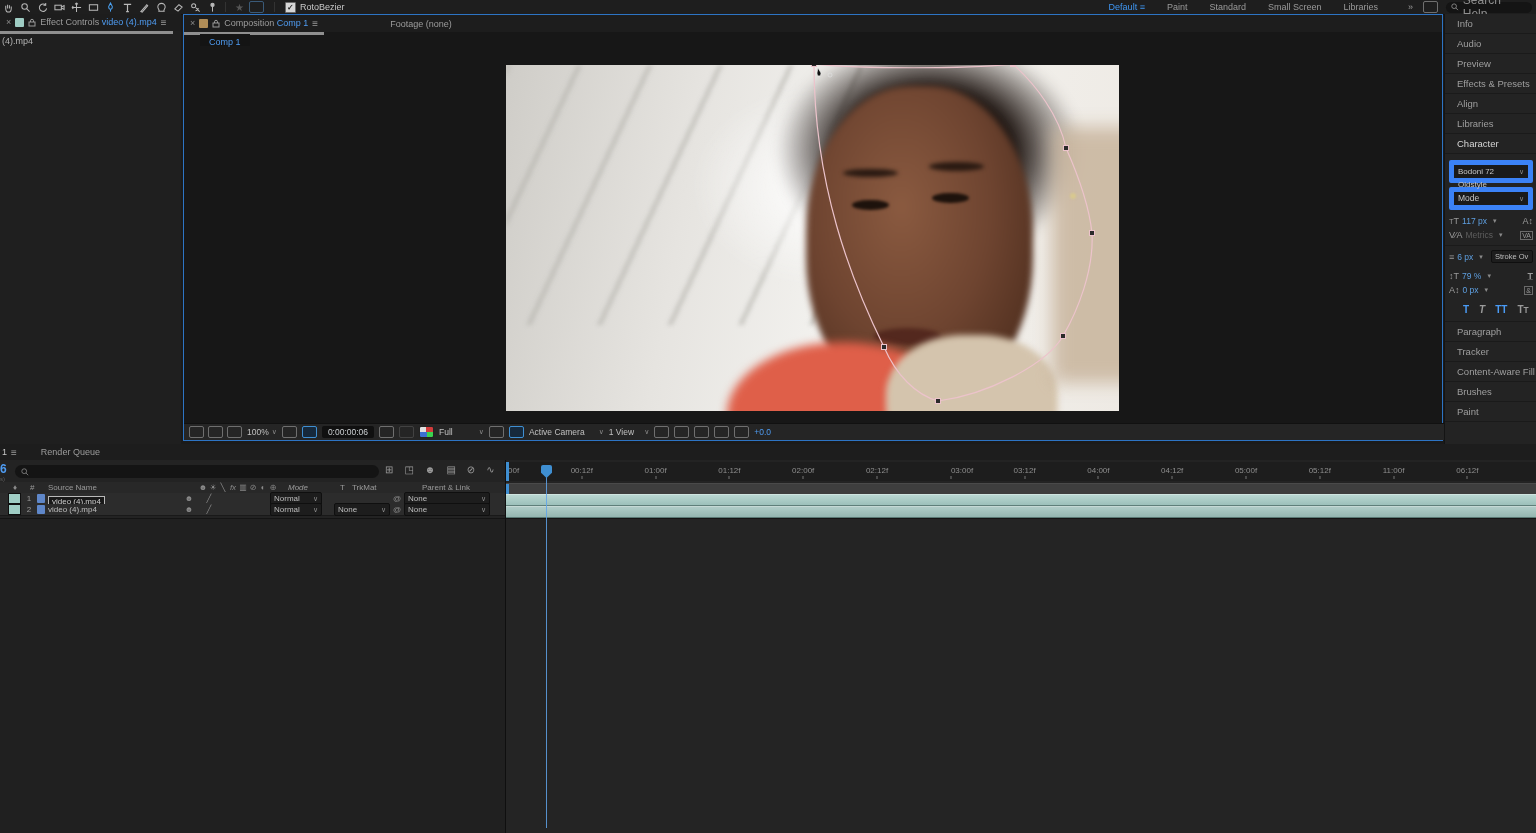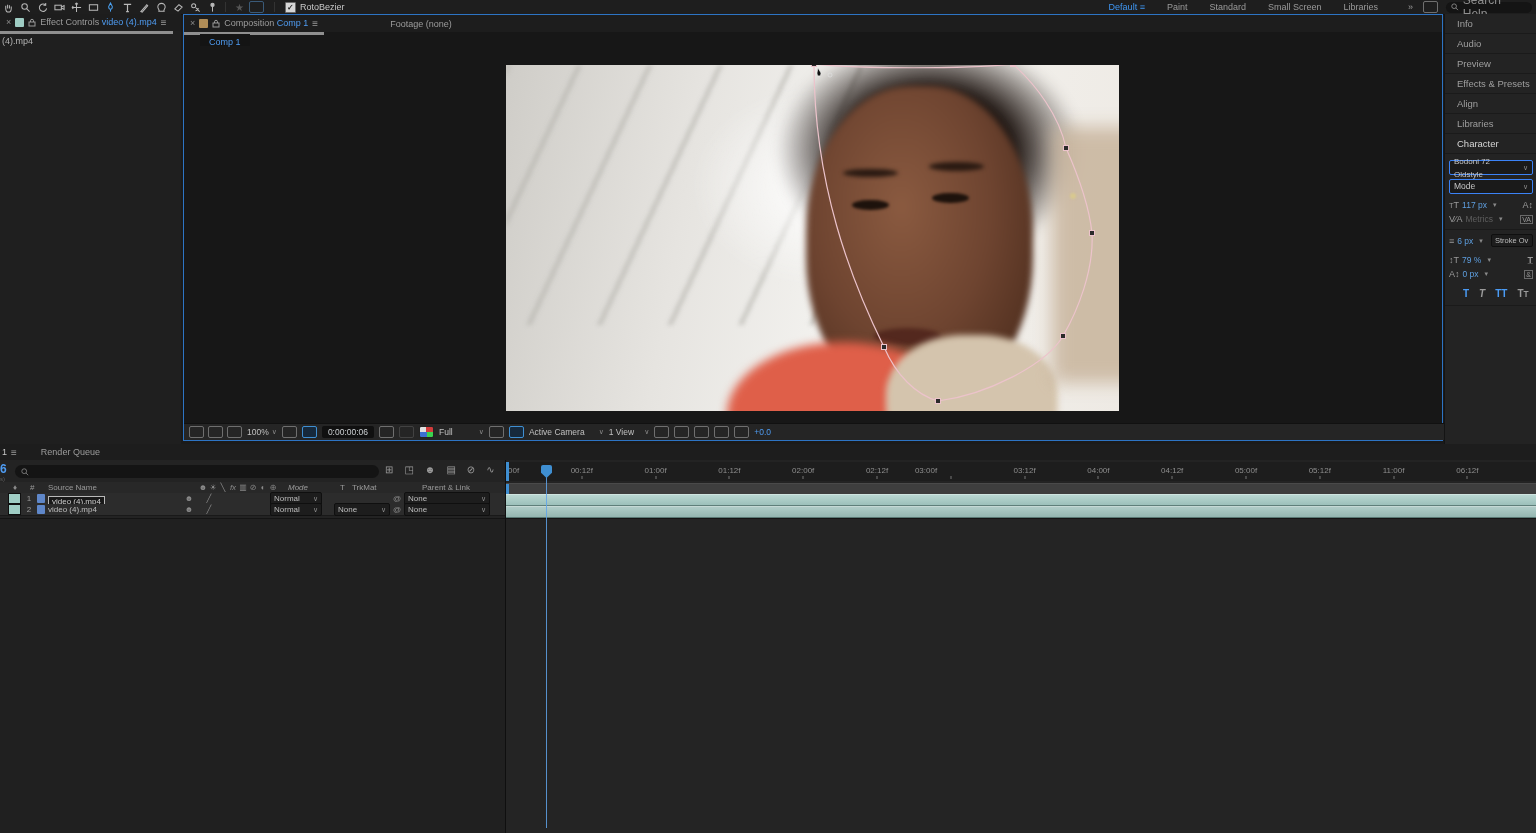--- a/index.html
+++ b/index.html
@@ -30,21 +30,21 @@
   .closeIc{color:#8a8a8a;font-size:9px;}
   
   #compToolbar{display:flex;align-items:center;gap:5px;padding-left:5px;font-size:8.5px;color:#b2b2b2;}
   .mini-ic{width:13px;height:10px;border:1px solid #6f6f6f;border-radius:2px;display:inline-block;}
   .mini-ic.blue-ic{border-color:#3f8fd2;background:#16293c;}
   .ddl{display:flex;align-items:center;color:#c0c0c0;}
   .checker{background:conic-gradient(#9a9a9a 25%,#3a3a3a 0 50%,#9a9a9a 0 75%,#3a3a3a 0);}
   .rgbic{background:conic-gradient(#d23b3b 25%,#3bd24f 0 50%,#3b6fd2 0 75%,#e0e0e0 0);border-color:#222;}
   
   .sbrow{height:19px;line-height:19px;padding-left:12px;font-size:9.5px;color:#9f9f9f;border-bottom:1px solid #1a1a1a;}
-  .dd{background:#1a1a1a;border:1px solid #3b82f6;border-radius:2px;color:#c6c6c6;font-size:8.5px;height:13px;line-height:13px;padding:0 4px;display:flex;align-items:center;justify-content:space-between;}
+  .dd{background:#1a1a1a;border:5px solid #3b82f6;border-radius:2px;color:#c6c6c6;font-size:8.5px;height:13px;line-height:13px;padding:0 4px;display:flex;justify-content:space-between;}
   .charval{color:#5e9fe0;font-size:8.5px;}
   .charic{color:#9a9a9a;font-size:9px;}
   .tbtn{font-size:10px;color:#9a9a9a;font-weight:bold;}
   .tbtn.on{color:#4a9bf5;}
   
   .hdricon{color:#8a8a8a;font-size:8px;width:10px;text-align:center;}
   .rowcell{color:#9a9a9a;font-size:8px;}
   .ddsmall{background:#1d1d1d;border:1px solid #0f0f0f;border-radius:2px;color:#bdbdbd;font-size:8px;height:11px;line-height:11px;padding:0 3px;display:flex;align-items:center;justify-content:space-between;}
   .rlabel{position:absolute;top:4px;transform:translateX(-50%);color:#8e8e8e;font-size:8px;}
   .rtick{position:absolute;top:14px;width:1px;height:3px;background:#777;transform:translateX(-50%);}
@@ -320,20 +320,27 @@
         <span style="flex:1"></span>
       <span class="charic" style="border:1px solid #6a6a6a;font-size:7px;padding:0 1px;">&amp;</span>
     </div>
     <div style="display:flex;align-items:center;gap:10px;margin:9px 0 0 18px;">
       <span class="tbtn on">T</span>
       <span class="tbtn" style="font-style:italic;">T</span>
       <span class="tbtn on">TT</span>
       <span class="tbtn">T<small>T</small></span>
     </div>
   </div>
+  <div id="sbBelow">
+      <div class="sbrow">Paragraph</div>
+      <div class="sbrow">Tracker</div>
+      <div class="sbrow">Content-Aware Fill</div>
+      <div class="sbrow">Brushes</div>
+      <div class="sbrow">Paint</div>
+    </div>
 </div>
 
 <div class="abs" style="left:0;top:444px;width:1536px;height:389px;background:#232323;">
 
   <div class="tabstrip" style="width:1536px;height:16px;">
     <div class="paneltab" style="padding-left:2px;">
       <span class="txt" style="color:#c7c7c7;">1</span>
       <span class="menuIc">≡</span>
     </div>
     <div class="paneltab" style="margin-left:12px;">
@@ -365,21 +372,21 @@
         <span class="rlabel" style="left: 75.8px;">00:12f</span>
         <span class="rtick" style="left: 75.8px;"></span>
         <span class="rlabel" style="left: 149.6px;">01:00f</span>
         <span class="rtick" style="left: 149.6px;"></span>
         <span class="rlabel" style="left: 223.4px;">01:12f</span>
         <span class="rtick" style="left: 223.4px;"></span>
         <span class="rlabel" style="left: 297.2px;">02:00f</span>
         <span class="rtick" style="left: 297.2px;"></span>
         <span class="rlabel" style="left: 371px;">02:12f</span>
         <span class="rtick" style="left: 371px;"></span>
-        <span class="rlabel" style="left: 420px;">03:00f</span>
+        <span class="rlabel" style="left: 456px;">03:00f</span>
         <span class="rtick" style="left: 444.8px;"></span>
         <span class="rlabel" style="left: 518.6px;">03:12f</span>
         <span class="rtick" style="left: 518.6px;"></span>
         <span class="rlabel" style="left: 592.4px;">04:00f</span>
         <span class="rtick" style="left: 592.4px;"></span>
         <span class="rlabel" style="left: 666.2px;">04:12f</span>
         <span class="rtick" style="left: 666.2px;"></span>
         <span class="rlabel" style="left: 740px;">05:00f</span>
         <span class="rtick" style="left: 740px;"></span>
         <span class="rlabel" style="left: 813.8px;">05:12f</span>

